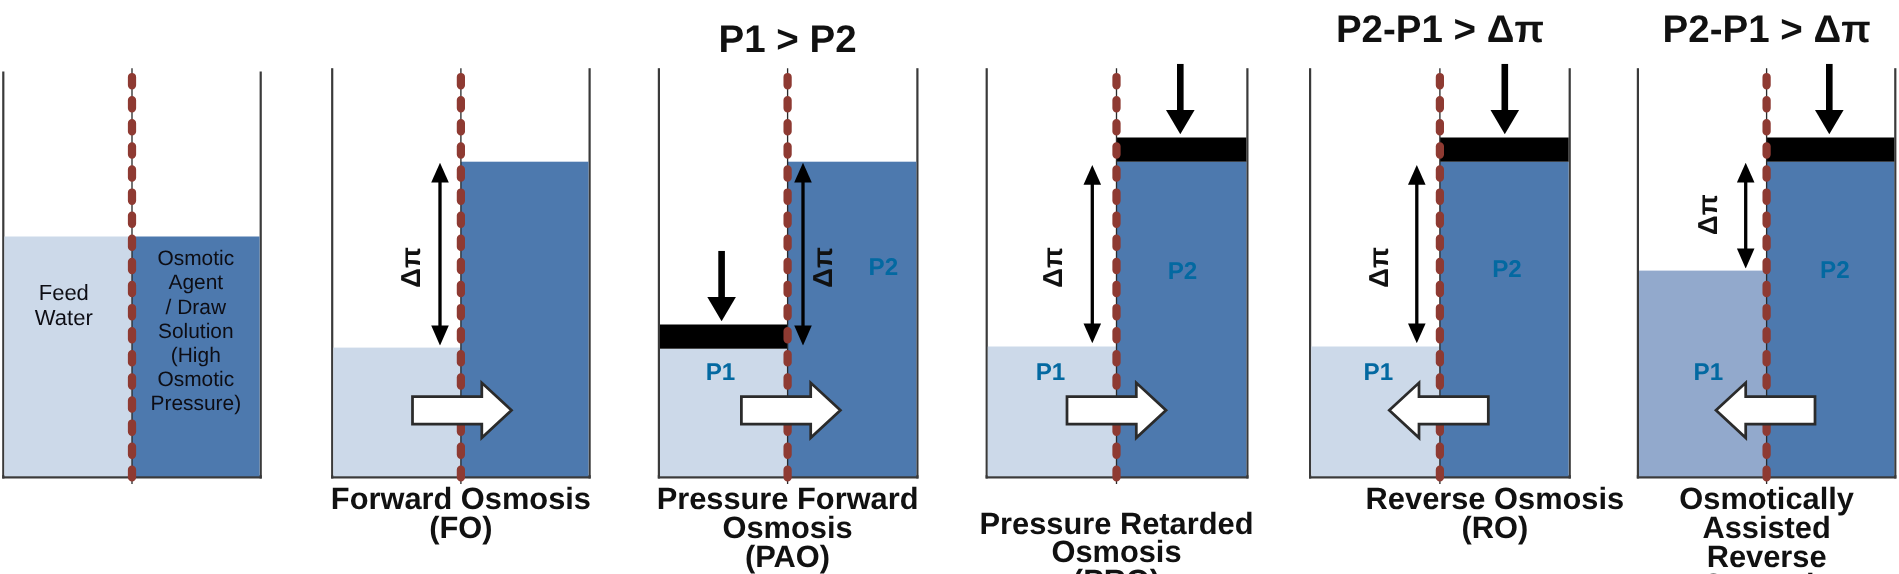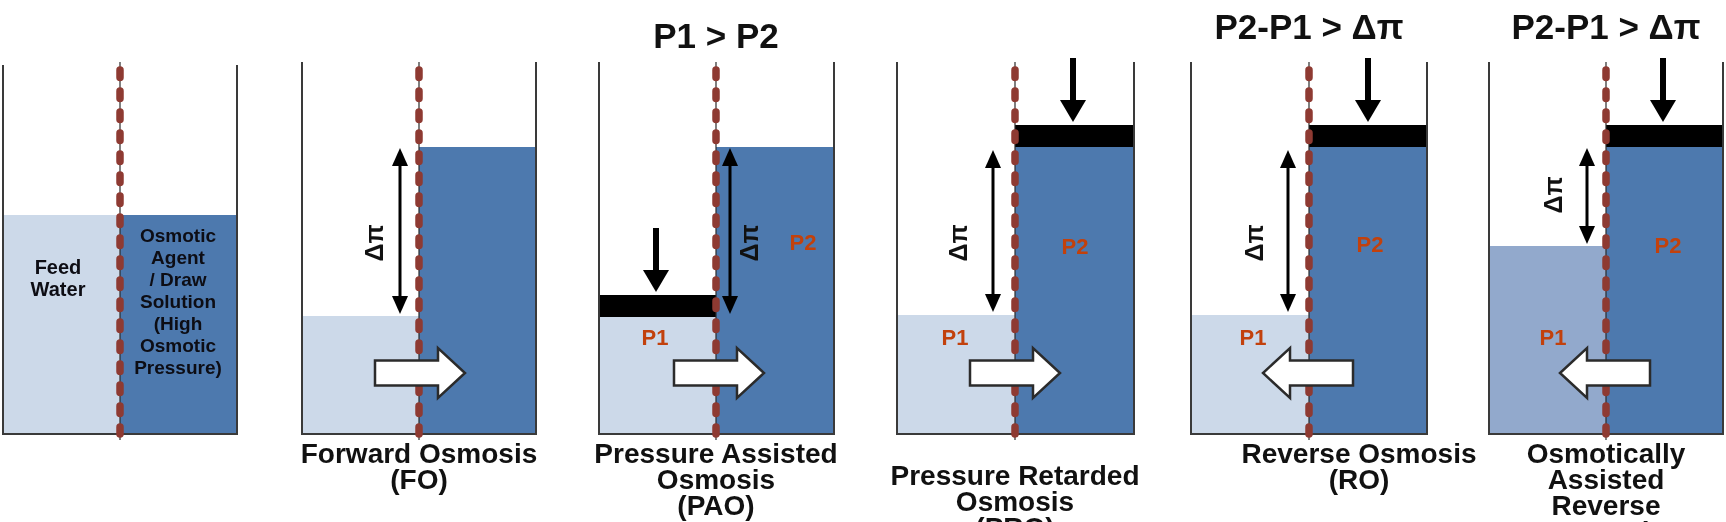--- a/index.html
+++ b/index.html
@@ -12,24 +12,24 @@
   .liquid{position:absolute;}
   .liquid.light{background:#ccd9e9;}
   .liquid.dark{background:#4d79ae;}
   .liquid.medium{background:#92a9cc;}
   .piston{position:absolute;background:#000;}
   .membrane{position:absolute;top:58px;}
   .abs{position:absolute;}
   .panel-title{position:absolute;transform:translateX(-50%);font-weight:bold;font-size:35px;white-space:nowrap;color:#111;}
   .caption{position:absolute;transform:translateX(-50%);font-weight:bold;font-size:28px;line-height:26px;
     text-align:center;white-space:pre-line;color:#111;}
-  .tank-label{position:absolute;transform:translate(-50%,-50%);font-weight:bold;font-size:20px;line-height:22px;
+  .tank-label{position:absolute;transform:translate(-50%,-50%);font-weight:normal;font-size:20px;line-height:22px;
     text-align:center;white-space:pre-line;color:#0d0d14;}
   .rot-label{position:absolute;transform:translate(-50%,-50%) rotate(-90deg);font-weight:bold;font-size:25px;white-space:nowrap;color:#111;}
-  .p-label{position:absolute;transform:translate(-50%,-50%);font-weight:bold;font-size:22px;white-space:nowrap;color:#c2410c;}
+  .p-label{position:absolute;transform:translate(-50%,-50%);font-weight:bold;font-size:22px;white-space:nowrap;color:#0369a1;}
 </style>
 </head>
 <body>
 
 <div id="canvas">
 
   <div class="tank" style="left:2px;top:65px;width:236px;height:370px;"></div>
   <div class="liquid light" style="left:4px;top:215px;width:116px;height:218px;"></div>
   <div class="liquid dark" style="left:120px;top:215px;width:116px;height:218px;"></div>
   <svg class="membrane" style="left:113px;" width="14" height="384" viewBox="0 0 14 384">
@@ -82,21 +82,21 @@
     <line x1="13" y1="12" x2="13" y2="154" stroke="#000" stroke-width="3"></line>
     <polygon points="13,0 5,18 21,18" fill="#000"></polygon>
     <polygon points="13,166 5,148 21,148" fill="#000"></polygon>
   </svg>
   <div class="rot-label" style="left:749px;top:243px;">Δπ</div>
   <div class="p-label" style="left:803px;top:243px;">P2</div>
   <div class="p-label" style="left:655px;top:338px;">P1</div>
   <svg class="abs" style="left:671px;top:344px;" width="96" height="58" viewBox="0 0 96 58">
     <polygon points="3,16.5 66,16.5 66,4 93,29 66,54 66,41.5 3,41.5" fill="#fff" stroke="#2b2b2b" stroke-width="2.5"></polygon>
   </svg>
-  <div class="caption" style="left:716px;top:441px;">Pressure Assisted
+  <div class="caption" style="left:716px;top:441px;">Pressure Forward
 Osmosis
 (PAO)</div>
 
   <div class="tank" style="left:896px;top:62px;width:239px;height:373px;"></div>
   <div class="liquid light" style="left:898px;top:315px;width:117px;height:118px;"></div>
   <div class="liquid dark" style="left:1015px;top:147px;width:118px;height:286px;"></div>
   <div class="piston" style="left:1015px;top:125px;width:118px;height:22px;"></div>
   <svg class="membrane" style="left:1008px;" width="14" height="384" viewBox="0 0 14 384">
     <line x1="7" y1="4" x2="7" y2="382" stroke="#2a2a2a" stroke-width="1.2"></line>
     <line x1="7" y1="12" x2="7" y2="376" stroke="#8e3a32" stroke-width="7.5" stroke-dasharray="7.5 13.5" stroke-linecap="round"></line>

